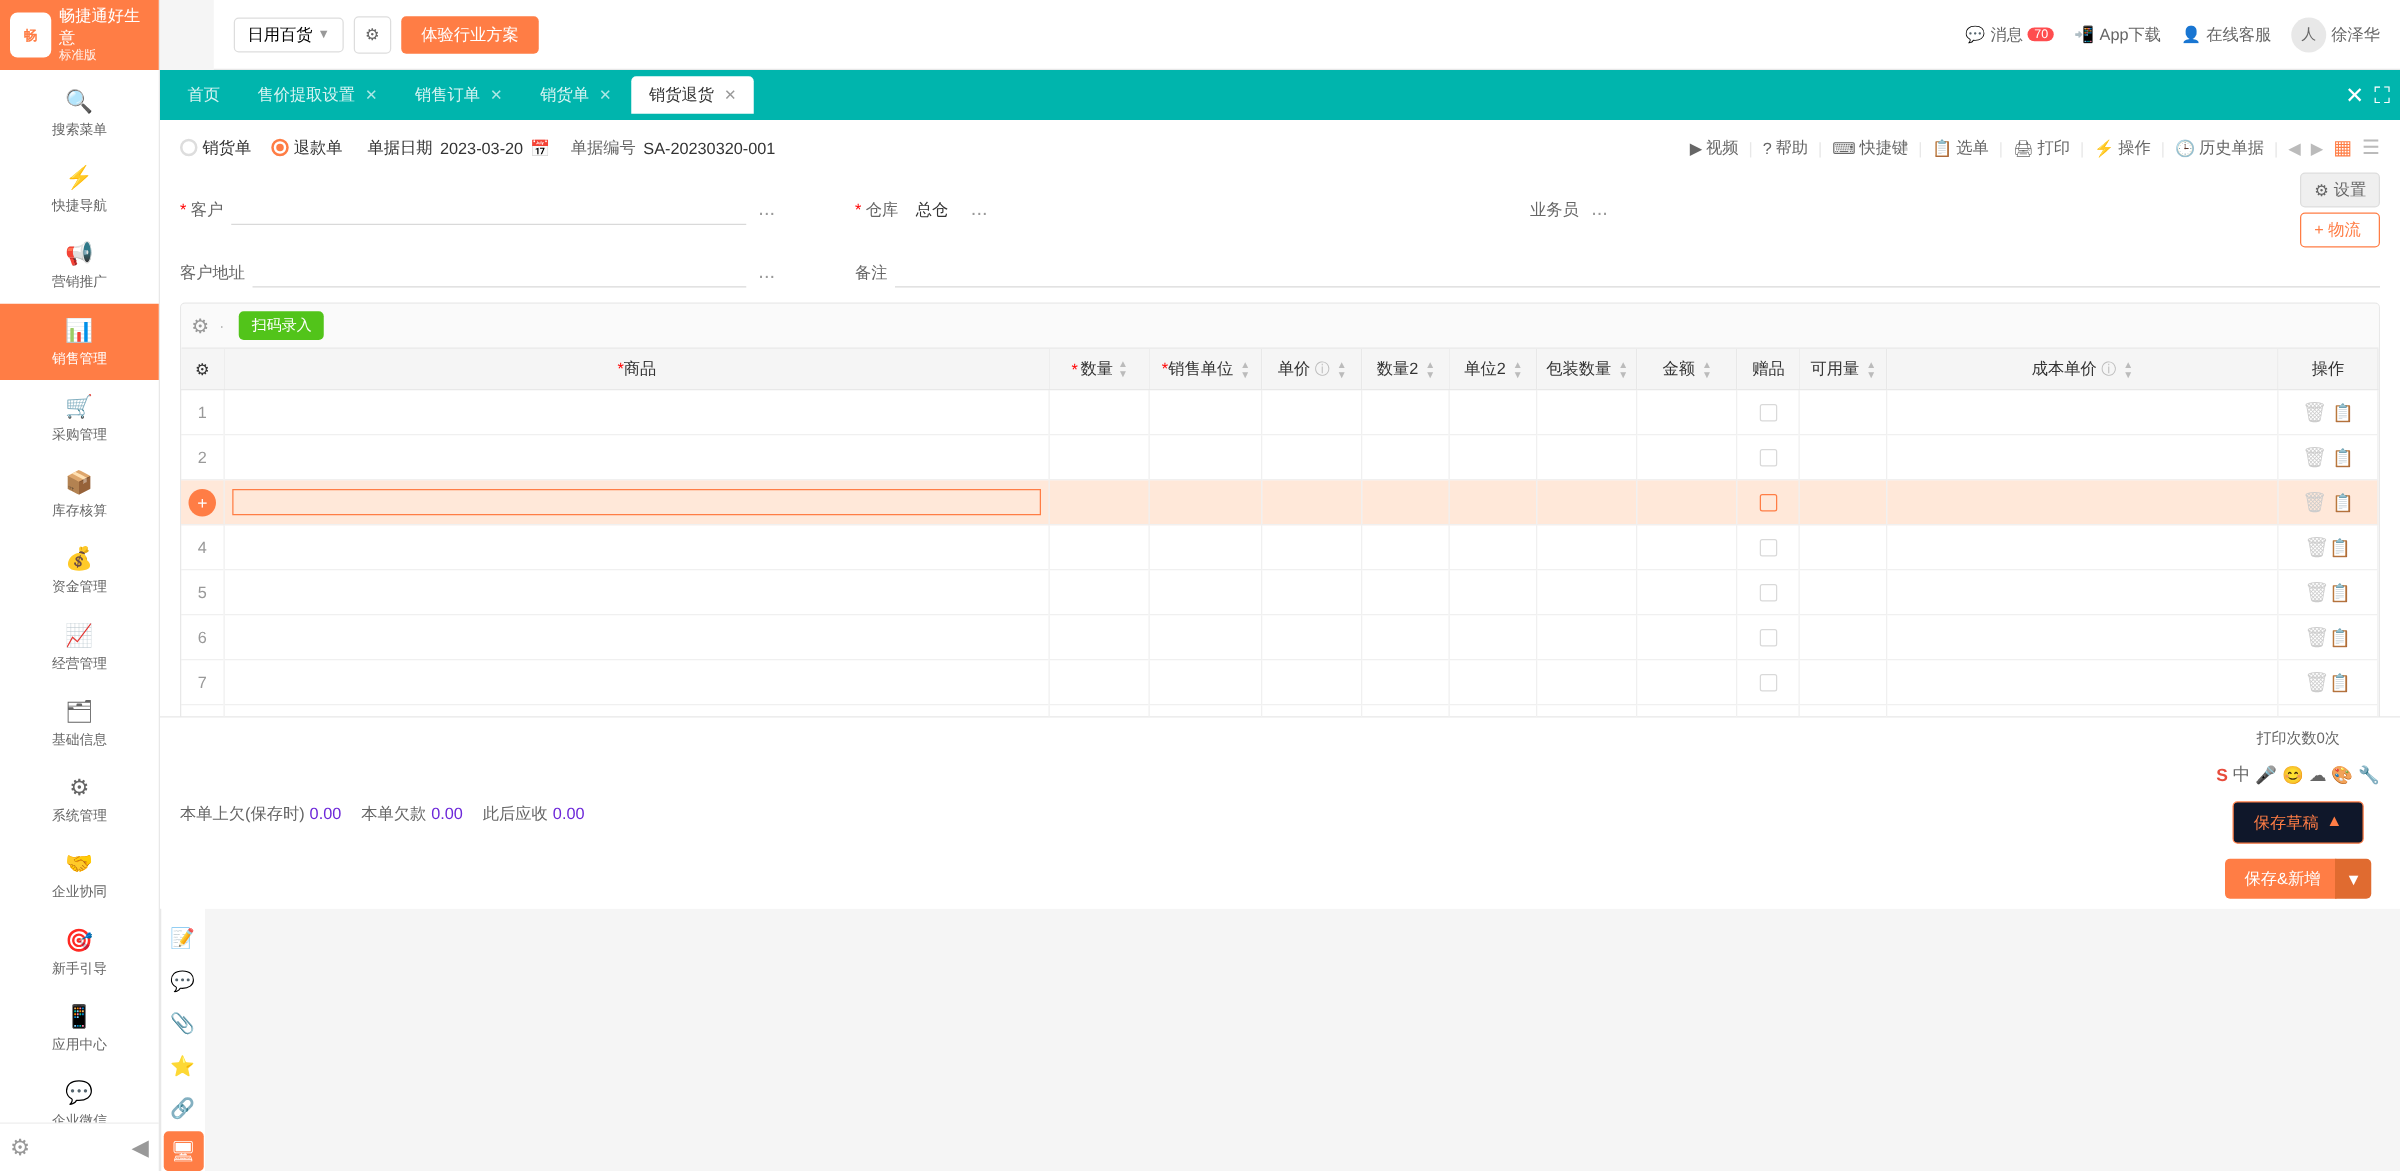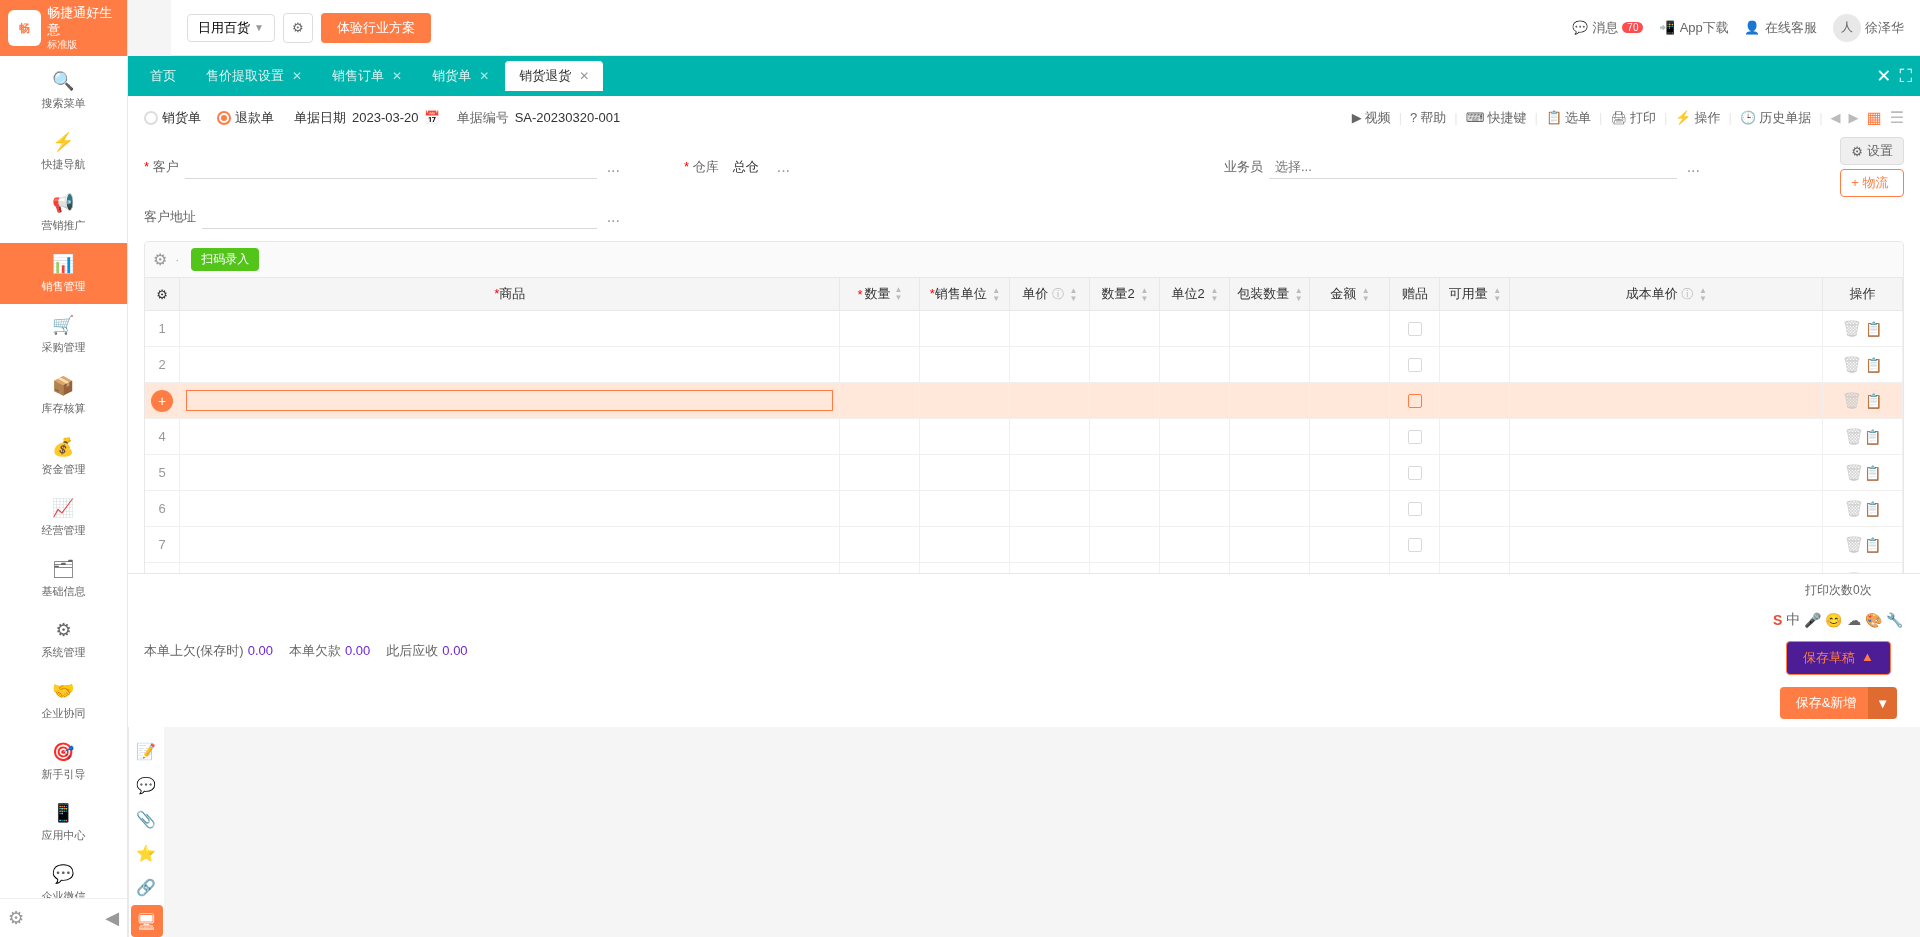--- a/index.html
+++ b/index.html
@@ -75,21 +75,21 @@
     .del-icon { color: #ccc; cursor: pointer; font-size: 16px; }
     .copy-icon { color: #ccc; cursor: pointer; font-size: 14px; }
 
     
     .bottom-bar { background: #fff; border-top: 1px solid #e8e8e8; padding: 8px 16px; display: flex; align-items: center; flex-shrink: 0; }
     .bottom-left { flex: 1; display: flex; align-items: center; gap: 16px; font-size: 12px; color: #666; }
     .bottom-meta-item { display: flex; align-items: center; gap: 4px; }
     .bottom-meta-value { color: #6d28d9; }
     .bottom-right { display: flex; align-items: center; gap: 12px; flex-direction: column; }
     .print-info { font-size: 12px; color: #666; }
-    .save-draft-btn { background: #4c1d95; border: 1px solid #ff7d45; color: #ff7d45; border-radius: 4px; padding: 7px 16px; cursor: pointer; font-size: 13px; display: flex; align-items: flex-start; gap: 6px; }
+    .save-draft-btn { background: #0f172a; border: 1px solid #ff7d45; color: #ff7d45; border-radius: 4px; padding: 7px 16px; cursor: pointer; font-size: 13px; display: flex; align-items: flex-start; gap: 6px; }
     .save-new-btn { background: #ff7d45; color: #fff; border: none; border-radius: 4px; padding: 7px 16px; cursor: pointer; font-size: 13px; display: flex; align-items: center; gap: 6px; }
     .save-dropdown { background: #e06b30; color: #fff; border: none; border-radius: 0 4px 4px 0; padding: 7px 8px; cursor: pointer; font-size: 11px; margin-left: -4px; }
 
     
     .right-panel { width: 36px; background: #fff; border-left: 1px solid #e8e8e8; display: flex; flex-direction: column; align-items: center; padding-top: 8px; gap: 2px; flex-shrink: 0; }
     .right-panel-icon { width: 32px; height: 32px; display: flex; align-items: center; justify-content: center; cursor: pointer; color: #bbb; font-size: 16px; border-radius: 4px; }
     .right-panel-icon.active { background: #ff7d45; color: #fff; }
 
     .info-icon { color: #bbb; font-size: 12px; cursor: pointer; }
     .action-link { display: flex; align-items: center; gap: 3px; color: #666; font-size: 12px; cursor: pointer; }
@@ -311,40 +311,43 @@
           <input class="form-input" type="text" style="flex: 1 1 0%;">
           <span class="more-btn">...</span>
         </div>
         <div class="form-field" style="max-width:480px;margin-left:60px;">
           <span class="form-label"><span class="required">*</span> <span>仓库</span></span>
           <span style="color:#333;padding:0 8px;">总仓</span>
           <span class="more-btn">...</span>
         </div>
         <div class="form-field" style="max-width:480px;margin-left:60px;">
           <span class="form-label">业务员</span>
-          <input class="form-input" type="text" style="flex: 1 1 0%;" placeholder="选择...">
           <span class="more-btn">...</span>
         </div>
 
         <div style="margin-left:auto;display:flex;flex-direction:column;gap:4px;">
           <button class="setup-btn">
             <span>⚙</span>
             <span>设置</span>
           </button>
           <button class="add-logistics-btn">
             <span>+ 物流</span>
           </button>
         </div>
       </div>
 
       <div style="display:flex;align-items:center;gap:0;margin-bottom:12px;">
         <div class="form-field" style="max-width:480px;">
           <span class="form-label">客户地址</span>
           <input class="form-input" type="text" style="flex: 1 1 0%;">
           <span class="more-btn">...</span>
+        </div>
+        <div class="form-field" style="margin-left:60px;flex:1;">
+          <span class="form-label">备注</span>
+          <input class="form-input" type="text" style="flex: 1 1 0%;">
         </div>
       </div>
 
       <div class="table-container">
         <div class="table-toolbar">
           <span style="color:#999;font-size:16px;cursor:pointer;">⚙</span>
           <span style="color:#aaa;font-size:12px;margin-right:4px;">·</span>
           <button class="scan-btn">扫码录入</button>
         </div>
         <div class="table-wrapper">

